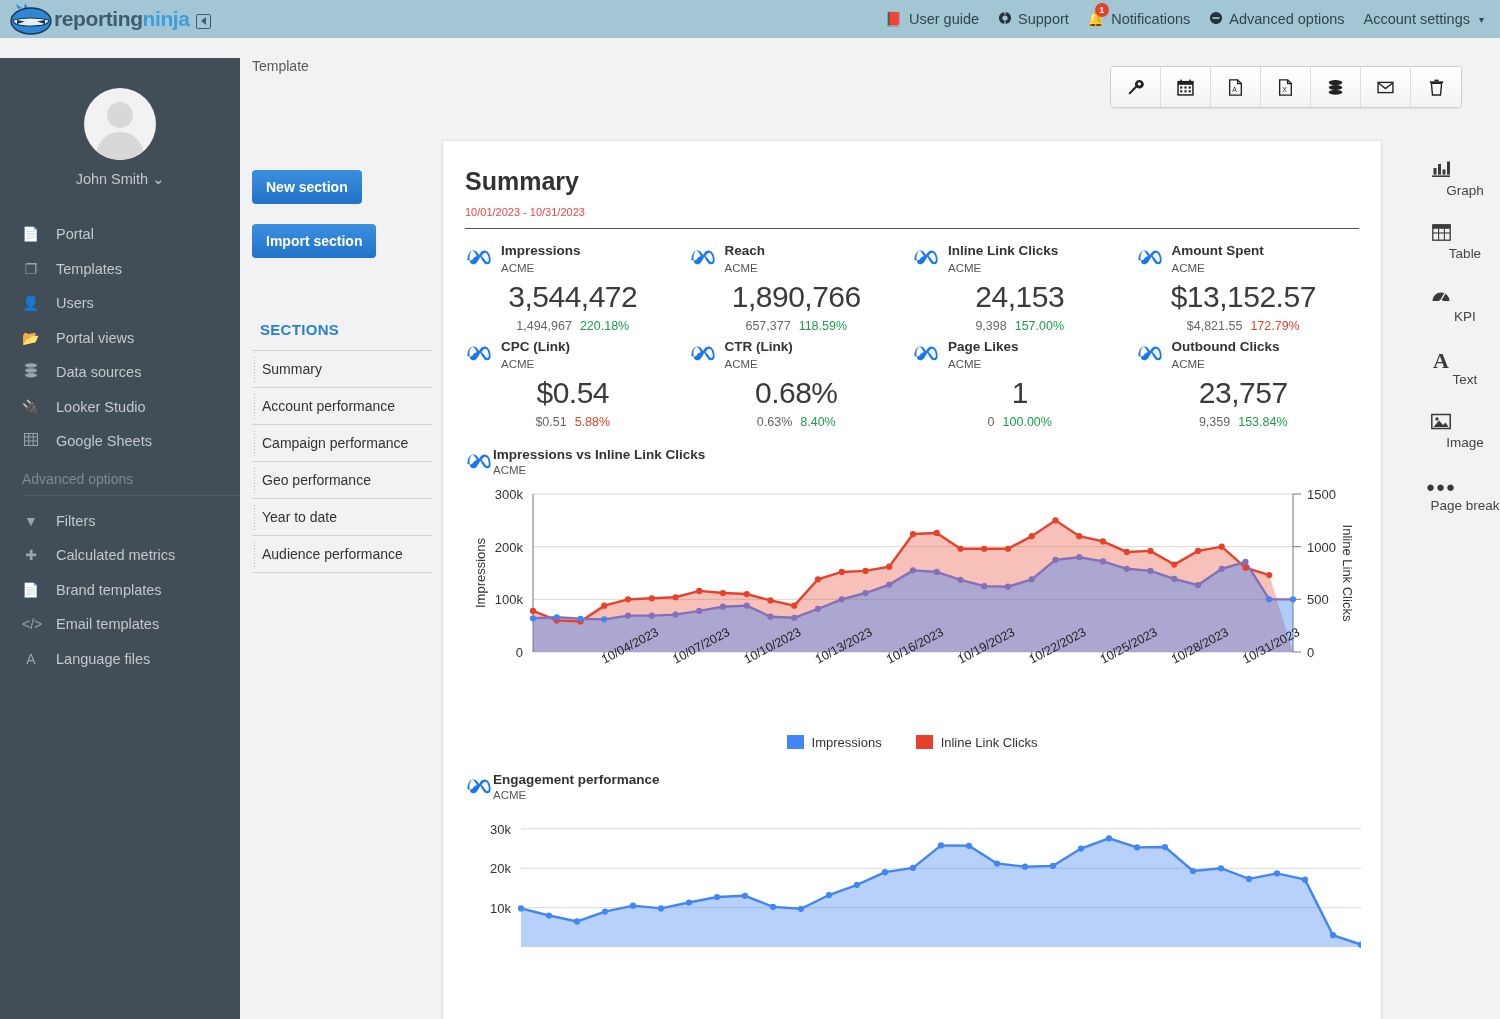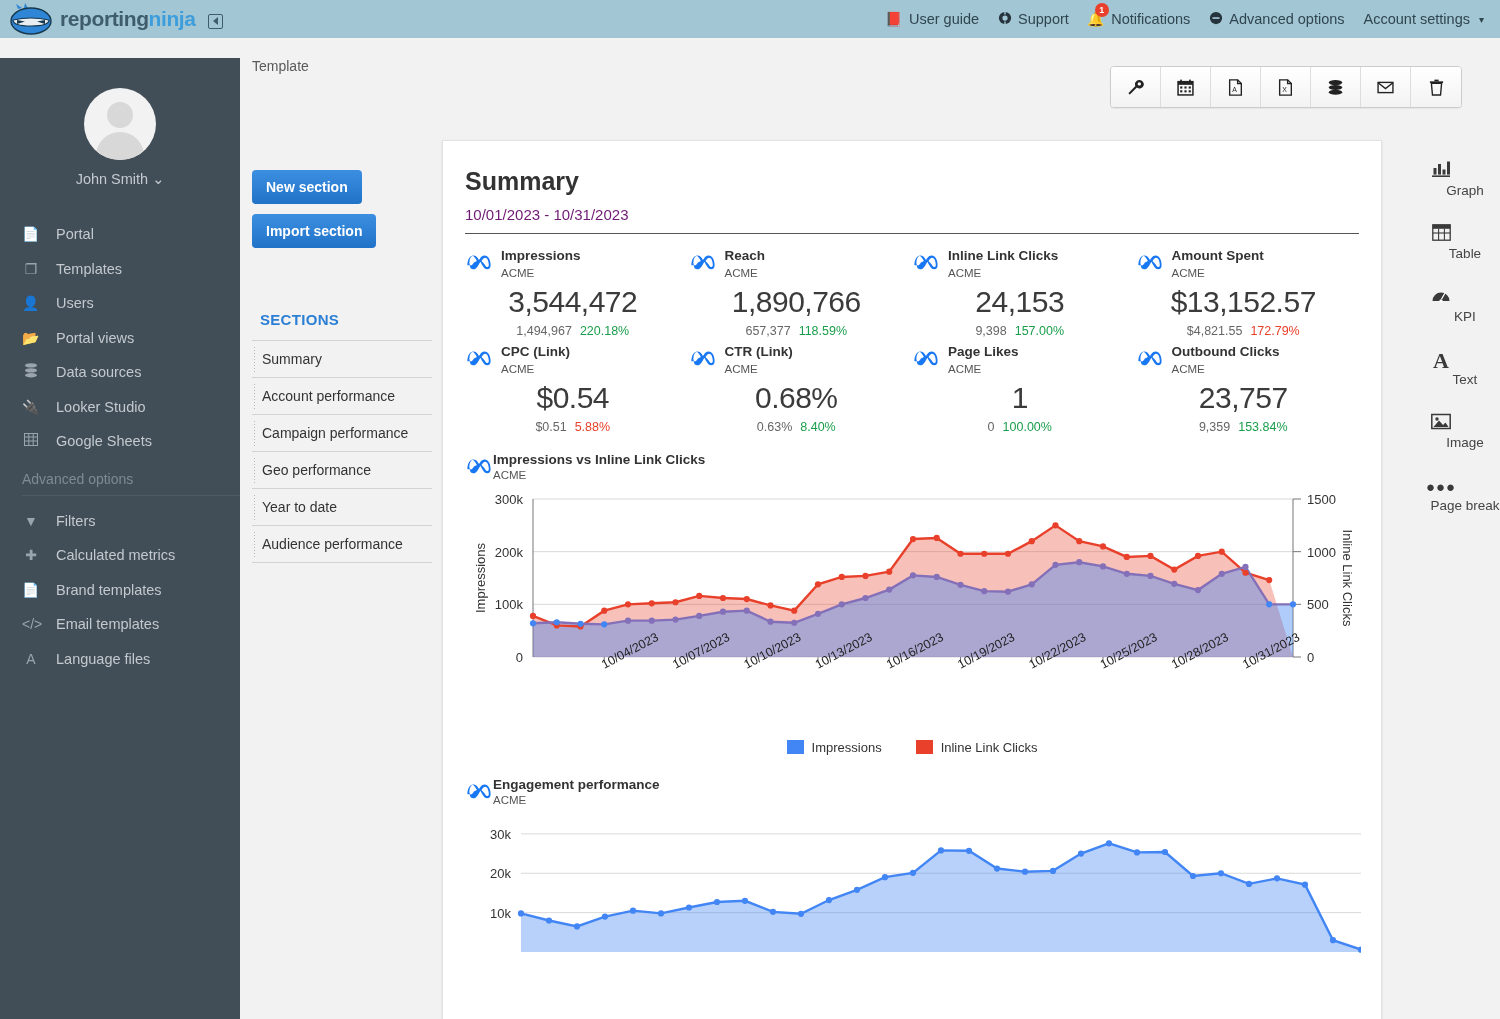--- a/index.html
+++ b/index.html
@@ -9,21 +9,21 @@
     background: #f2f2f2;
     overflow: hidden;
   }
   .app { position: relative; width: 1500px; height: 1019px; }
 
   
   .topbar {
     position: absolute; top: 0; left: 0; width: 1500px; height: 38px;
     background: #a3c6d4; display: flex; align-items: center;
   }
-  .logo-zone { width: 240px; height: 38px; display: flex; align-items: center; padding-left: 8px; gap: 6px; }
+  .logo-zone { width: 240px; height: 38px; display: flex; align-items: center; padding-left: 8px; }
   .ninja-face { width: 46px; height: 32px; position: relative; }
   .logo-text { font-size: 21px; font-weight: 600; letter-spacing: -0.4px; color: #3e5c6b; }
   .logo-text .nj { color: #3e9ddb; }
   .collapse-box {
     width: 15px; height: 15px; border: 1.6px solid #3e5c6b; border-radius: 2px;
     display: inline-flex; align-items: center; justify-content: center; margin-left: 6px;
     position: relative; top: 2px;
   }
   .collapse-box i {
     width: 0; height: 0; border-top: 4px solid transparent; border-bottom: 4px solid transparent;
@@ -79,42 +79,42 @@
     border-right: 1px solid #ddd; font-size: 16px; color: #222; cursor: pointer;
     background: linear-gradient(#ffffff,#f3f3f3);
   }
   .tb-btn:last-child { border-right: none; }
 
   
   .sections-panel { position: absolute; left: 252px; top: 170px; width: 180px; }
   .btn-blue {
     display: block; background: linear-gradient(#3c8fe0,#1f72c7); color: #fff; border: none;
     border-radius: 4px; font-size: 14px; font-weight: bold; padding: 9px 14px; cursor: pointer;
-    font-family: "Liberation Sans", sans-serif; margin-bottom: 10px;
+    font-family: "Liberation Sans", sans-serif; margin-bottom: 20px;
   }
   .sections-title { color: #2b7fd4; font-weight: bold; font-size: 15px; letter-spacing: .3px; margin: 63px 0 12px 8px; }
   .sec-list { border-top: 1px solid #d2d2d2; }
   .sec-item {
     position: relative; border-bottom: 1px solid #d2d2d2; padding: 10px 6px 10px 10px;
     font-size: 14px; color: #333; cursor: pointer;
   }
   .sec-item::before {
     content: ""; position: absolute; left: 1px; top: 5px; bottom: 5px; width: 4px;
     background-image: radial-gradient(#b4b4b4 40%, transparent 42%);
     background-size: 3px 3px; opacity: .95;
   }
 
   
   .canvas {
     position: absolute; left: 442px; top: 140px; width: 940px; height: 920px;
     background: #fff; border: 1px solid #e2e2e2; box-shadow: 0 1px 3px rgba(0,0,0,.08);
     padding: 26px 22px 0 22px; overflow: hidden;
   }
   .sec-head-title { font-size: 25px; font-weight: bold; color: #333; }
-  .sec-head-date { font-size: 15px; color: #701a75; margin-top: 10px; padding-bottom: 10px; }
+  .sec-head-date { font-size: 11px; color: #ef4444; margin-top: 10px; padding-bottom: 10px; }
   .sec-rule { border-bottom: 1.5px solid #555; margin-bottom: 14px; }
 
   .kpi-grid { display: grid; grid-template-columns: repeat(4, 1fr); row-gap: 6px; }
   .kpi { padding-right: 8px; }
   .kpi-top { display: flex; align-items: flex-start; gap: 8px; }
   .meta-logo { flex: 0 0 auto; margin-top: 4px; }
   .kpi-name { font-size: 13.5px; font-weight: bold; color: #333; line-height: 1.25; }
   .kpi-acct { font-size: 11.5px; color: #555; margin-top: 2px; }
   .kpi-value { font-size: 30px; color: #3b3b3b; text-align: center; margin-top: 6px; letter-spacing: -.5px; }
   .kpi-sub { text-align: center; font-size: 12.5px; margin-top: 5px; }

